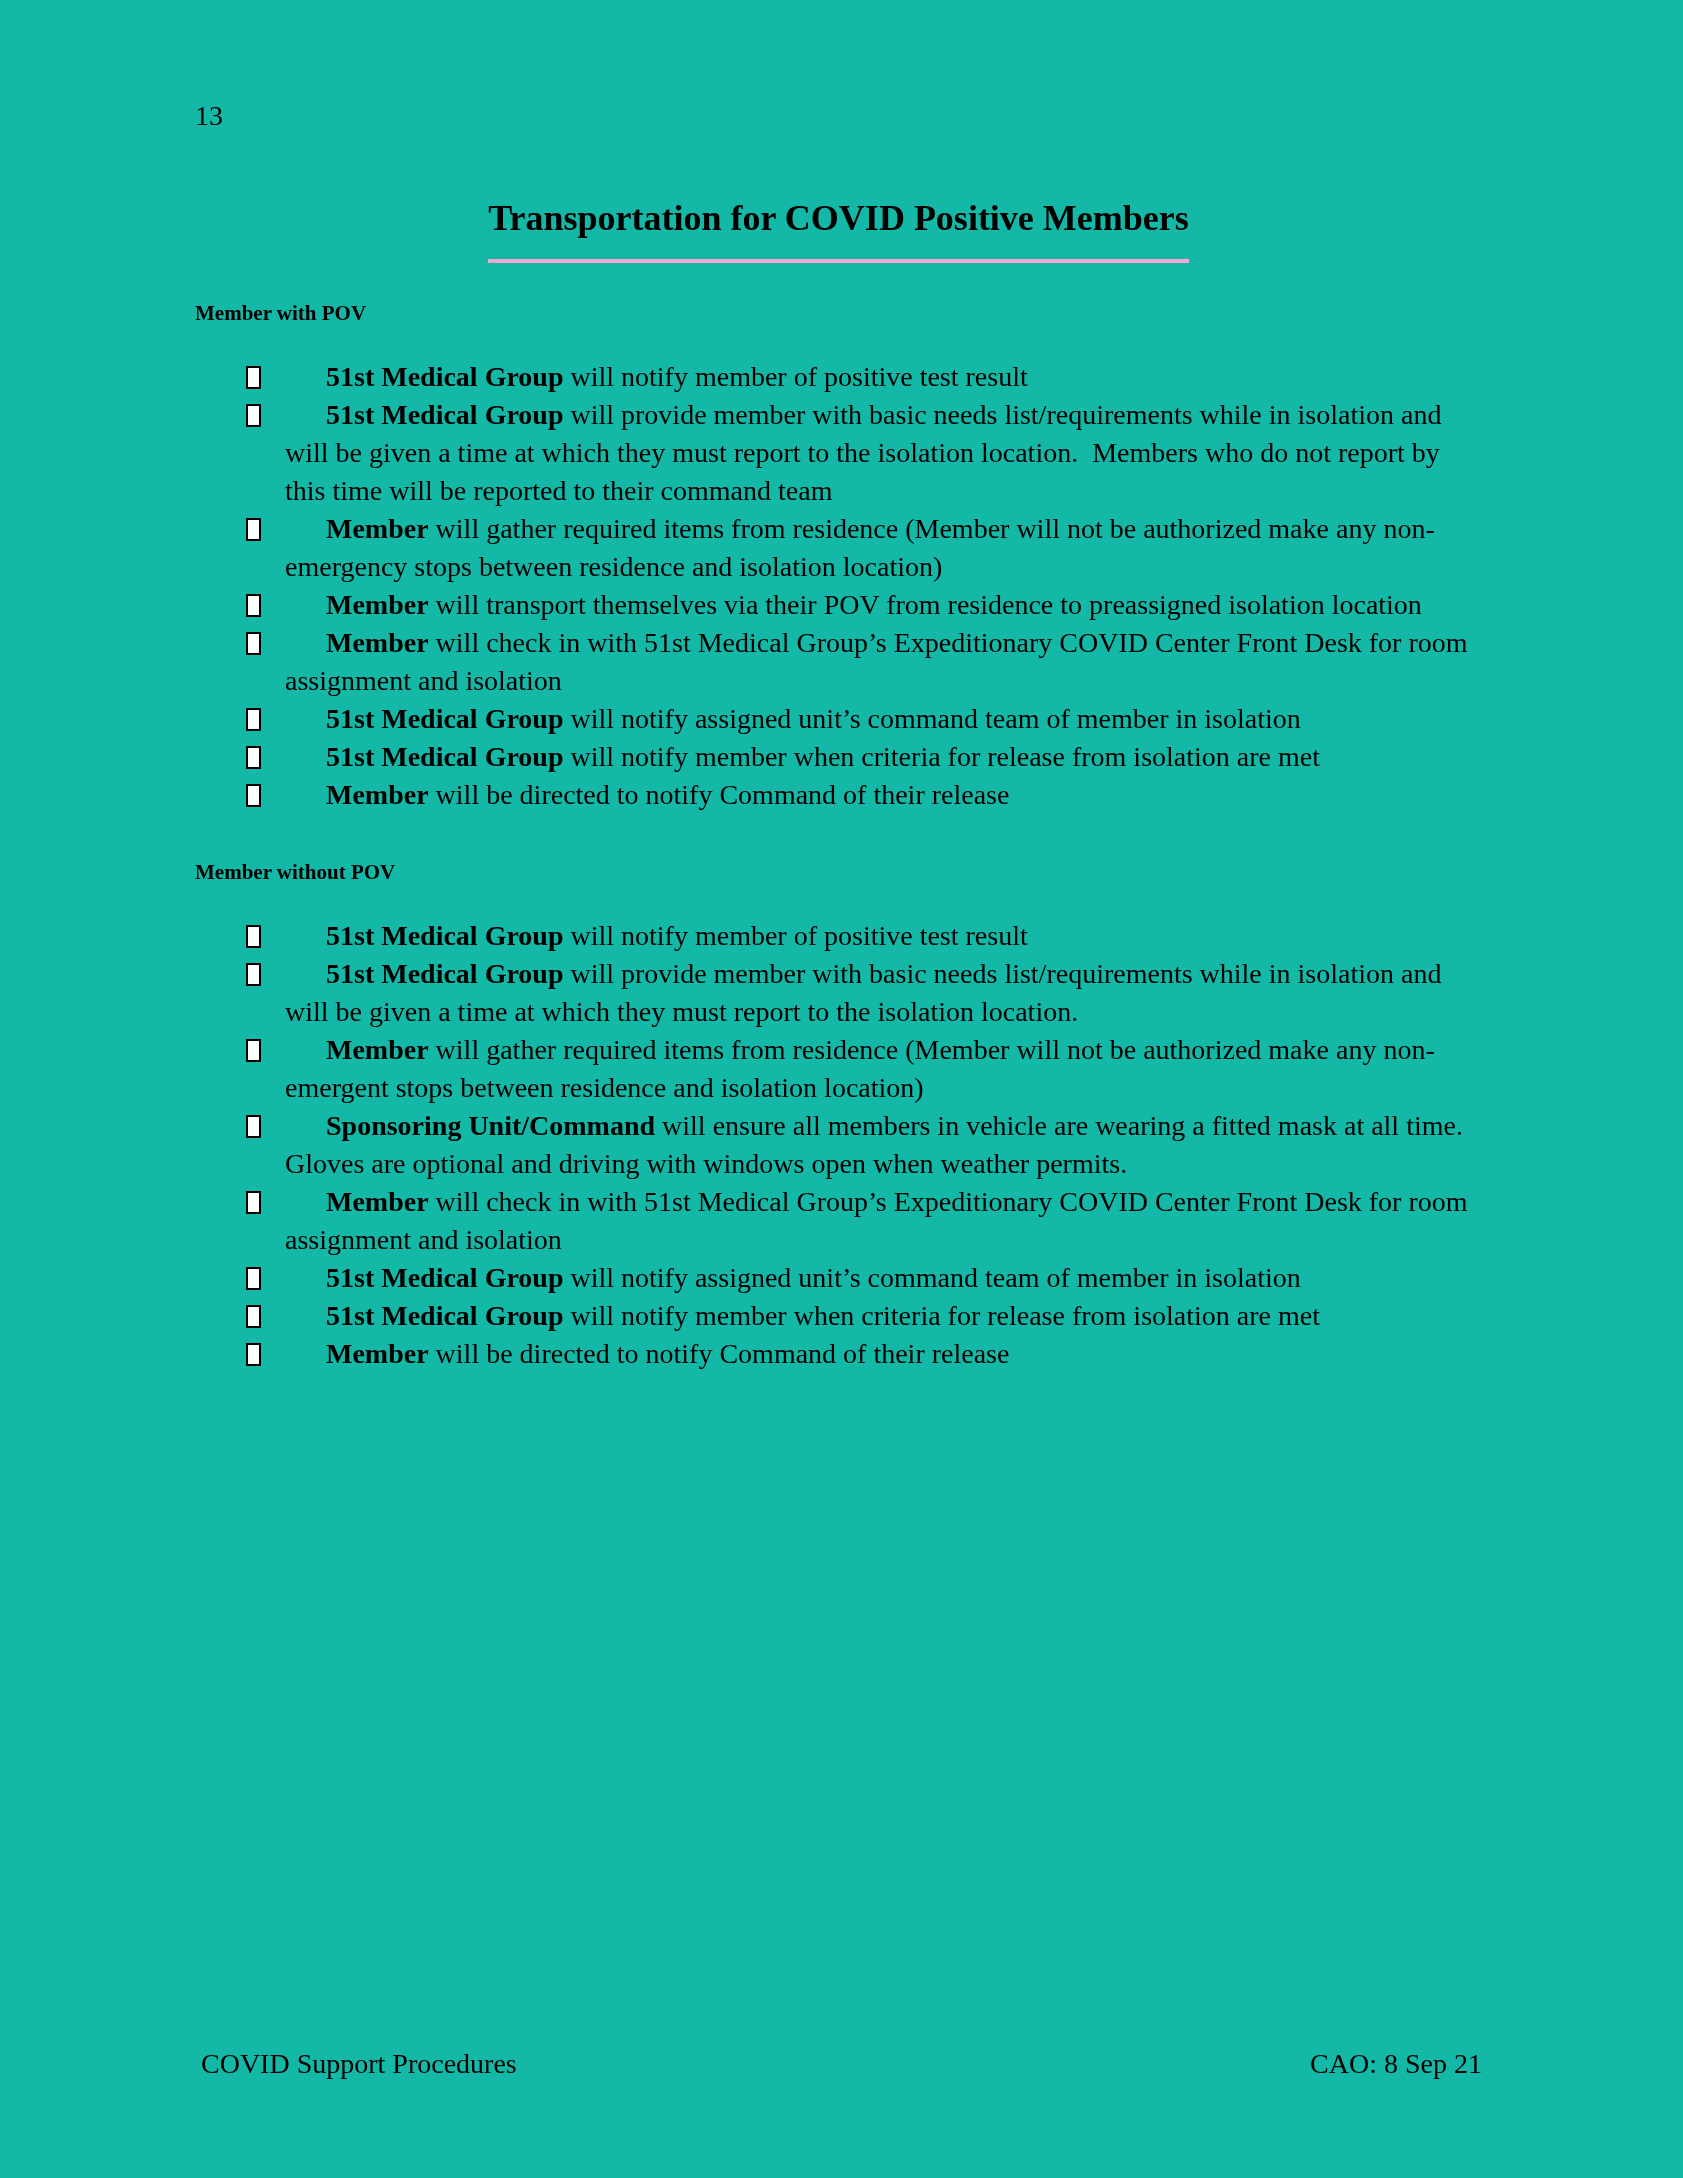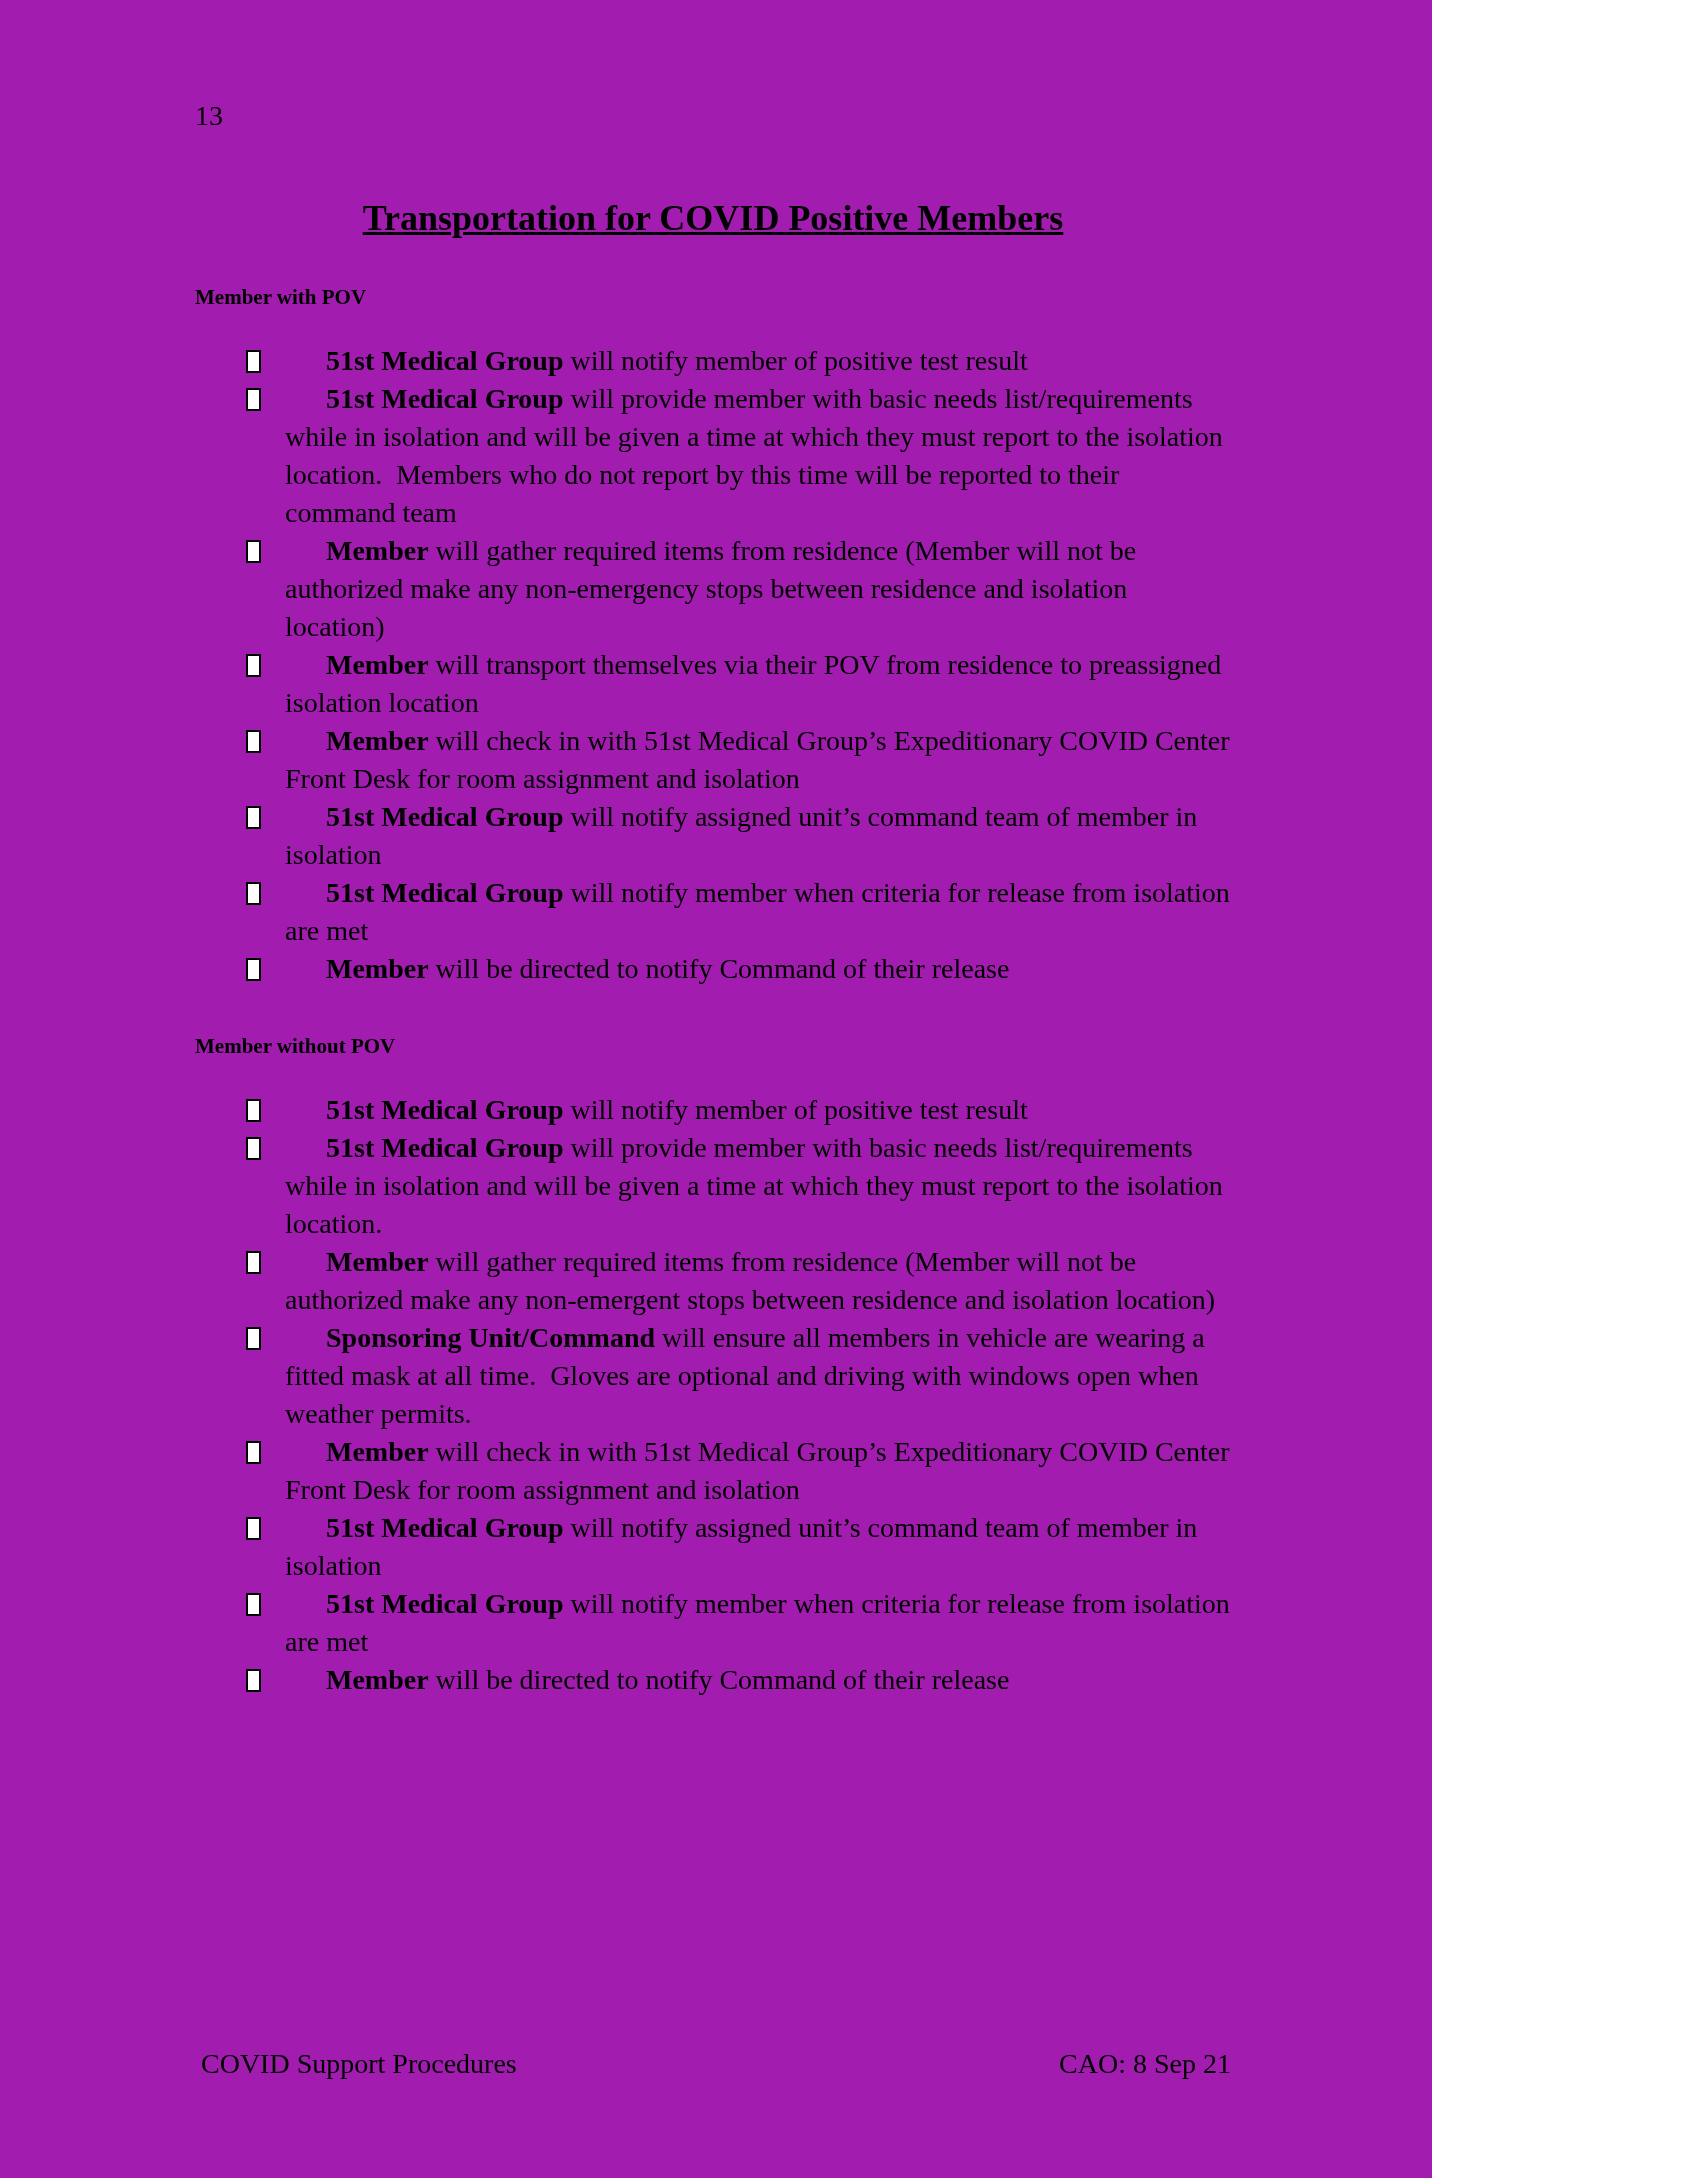--- a/index.html
+++ b/index.html
@@ -2,45 +2,44 @@
 <html><head>
 <meta charset="utf-8">
 <style>
   html, body {
     margin: 0;
     padding: 0;
     background: #ffffff;
   }
   .page {
     position: relative;
-    width: 1432px;
+    width: 1683px;
     height: 2178px;
-    background: #a21caf;
+    background: #14b8a6;
     color: #000000;
     font-family: "Liberation Serif", "DejaVu Serif", serif;
     box-sizing: border-box;
     padding: 97px 201px 0 195px;
     overflow: hidden;
   }
   .page-number {
     font-size: 28px;
     line-height: 38px;
   }
   .doc-title {
     text-align: center;
     margin-top: 61px;
     font-size: 36px;
     font-weight: bold;
     line-height: 44px;
   }
   .doc-title .underline {
     display: inline-block;
-    border-bottom: 4px solid #a21caf;
-    padding-bottom: 3px;
-    text-decoration: underline;
+    border-bottom: 4px solid #f9a8d4;
+    padding-bottom: 19px;
   }
   .sections {
     margin-top: 0;
   }
   .section {
     margin-top: 39px;
   }
   .section:first-child {
     margin-top: 31px;
   }

